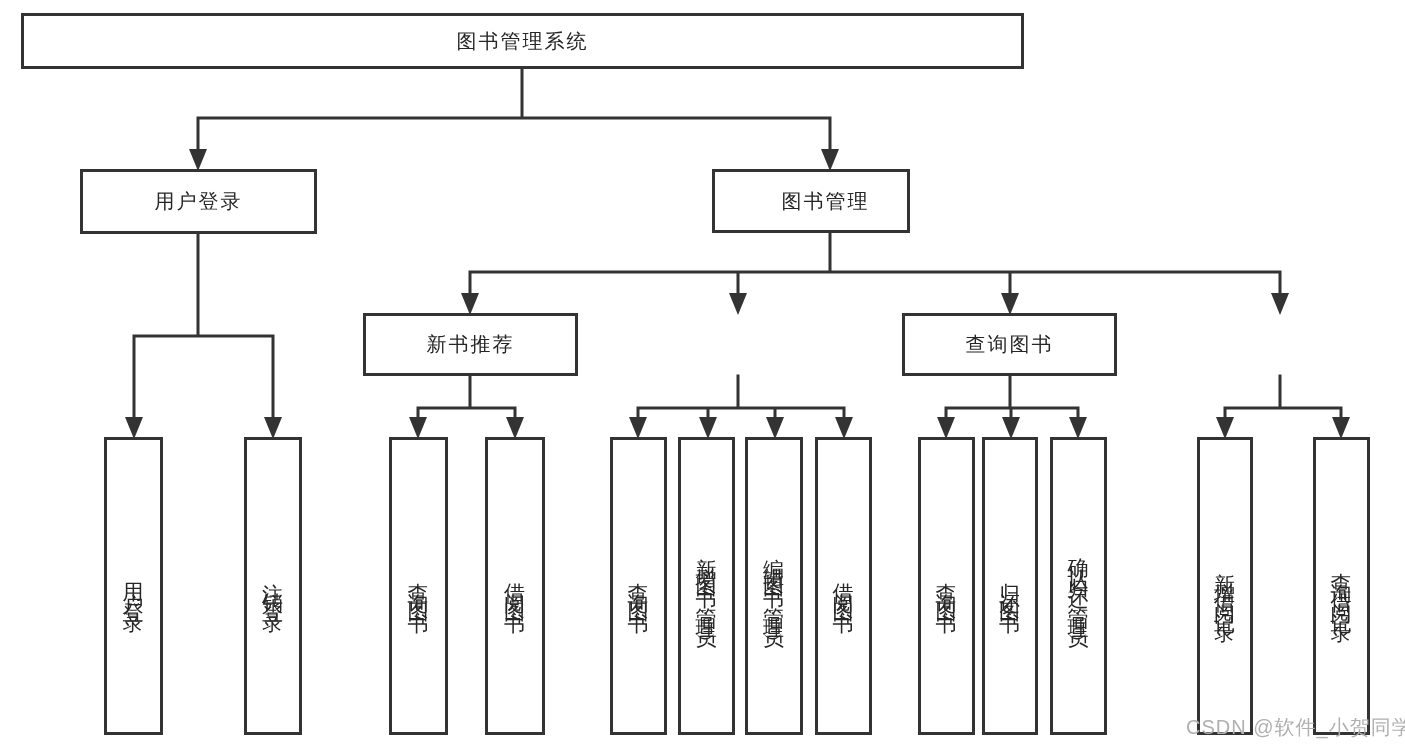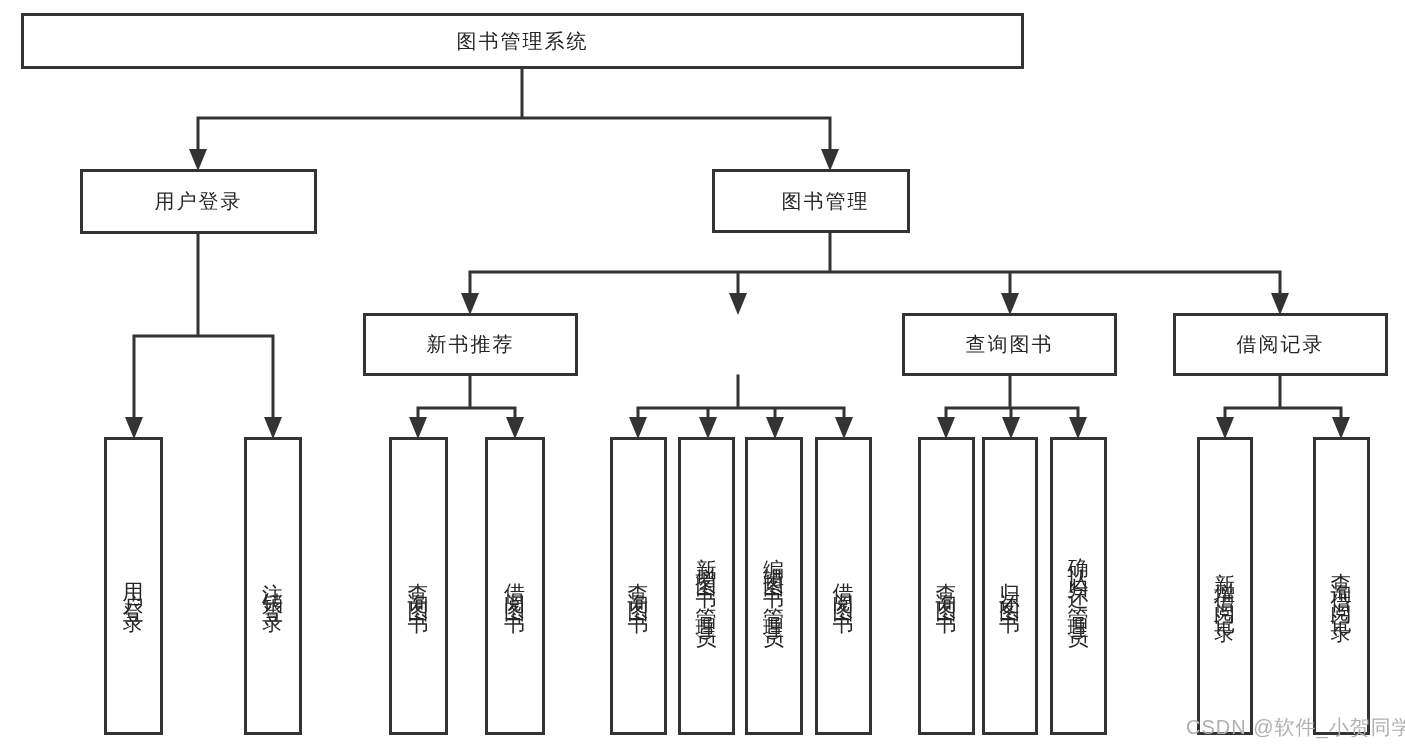--- a/index.html
+++ b/index.html
@@ -108,23 +108,20 @@
   <div class="node h" style="left:712px; top:169px; width:198px; height:64px;padding-left:29px;">
     <span>图书管理</span>
   </div>
 
   <div class="node h" style="left:363px; top:313px; width:215px; height:63px;">
     <span>新书推荐</span>
   </div>
   <div class="node h" style="left:902px; top:313px; width:215px; height:63px;">
     <span>查询图书</span>
   </div>
-  <div class="node h" style="left:1173px; top:313px; width:215px; height:63px;">
-    <span>借阅记录</span>
-  </div>
 
   <div class="node v" style="left:104px; top:437px; width:59px; height:298px;">
     <span>用户登录</span>
   </div>
   <div class="node v" style="left:244px; top:437px; width:58px; height:298px;">
     <span>注销登录</span>
   </div>
 
   <div class="node v" style="left:389px; top:437px; width:59px; height:298px;">
     <span>查询图书</span>

